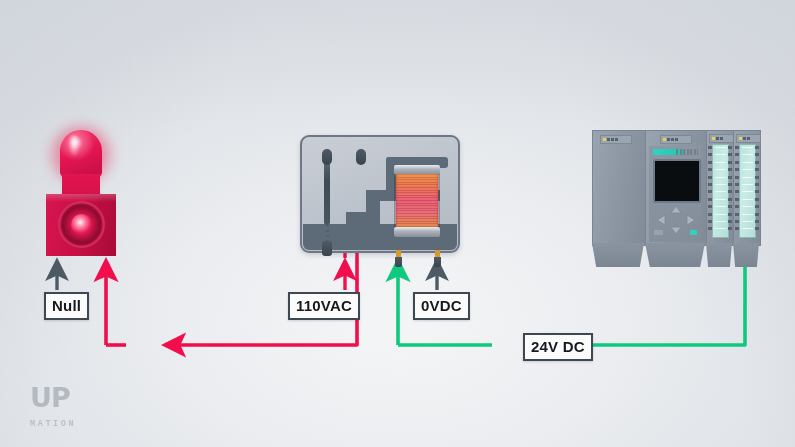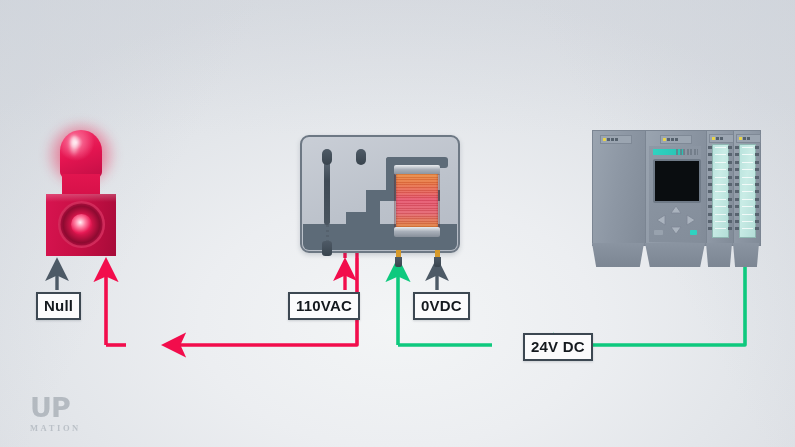--- a/index.html
+++ b/index.html
@@ -235,36 +235,36 @@
   .io-rows {
     position:absolute; inset: 2px;
     background: repeating-linear-gradient(180deg, rgba(255,255,255,.75) 0 1px, rgba(0,0,0,0) 1px 7.4px);
   }
   .screw-col {
     position:absolute; width: 4px;
     background: repeating-linear-gradient(180deg,#58636f 0 3px, rgba(0,0,0,0) 3px 7.4px);
   }
 
   
-  #logo { left: 30px; top: 394px; width: 78px; height: 40px; opacity: .62; }
+  #logo { left: 30px; top: 384px; width: 78px; height: 40px; opacity: .62; }
   .logo-up {
     font-family: "DejaVu Sans", sans-serif;
     font-weight: 700;
     font-size: 27px;
     color: #98a0a8;
     letter-spacing: -1px;
     line-height: 1;
   }
   .logo-sub {
-    font-family: Liberation Serif, serif;
+    font-family: Liberation Mono, monospace;
     font-size: 8.5px;
     font-weight: 600;
     color: #a3abb3;
     letter-spacing: 2.6px;
-    margin-top: 2px;
+    margin-top: 8px;
   }
 </style>
 </head>
 <body>
 
 <div id="stage">
 
   <svg id="wires" viewBox="0 0 795 447" xmlns="http://www.w3.org/2000/svg">
     <defs>
       <marker id="ah-red" markerWidth="7" markerHeight="7" refX="5.6" refY="3.5" orient="auto">
@@ -393,21 +393,21 @@
       <span class="led g"></span>
     </div>
     <div class="io-card" style="left:151px; top:18px; width:15px; height:92px;">
       <div class="io-rows"></div>
     </div>
     <div class="screw-col" style="left:146.5px; top:20px; height:88px;"></div>
     <div class="screw-col" style="left:167px;   top:20px; height:88px;"></div>
     <div class="mod-foot" style="left:145px; top:117px; width:26px; height:24px;"></div>
   </div>
 
-  <div class="chip" id="chip-null" style="left: 36px; top: 292px;">Null</div>
+  <div class="chip" id="chip-null" style="left: 44px; top: 292px;">Null</div>
   <div class="chip" id="chip-110vac" style="left: 288px; top: 292px;">110VAC</div>
   <div class="chip" id="chip-0vdc" style="left: 413px; top: 292px;">0VDC</div>
   <div class="chip" id="chip-24v-dc" style="left: 523px; top: 333px;">24V DC</div>
 
   <div class="abs" id="logo">
     <div class="logo-up">UP</div>
     <div class="logo-sub">MATION</div>
   </div>
 
 </div>

